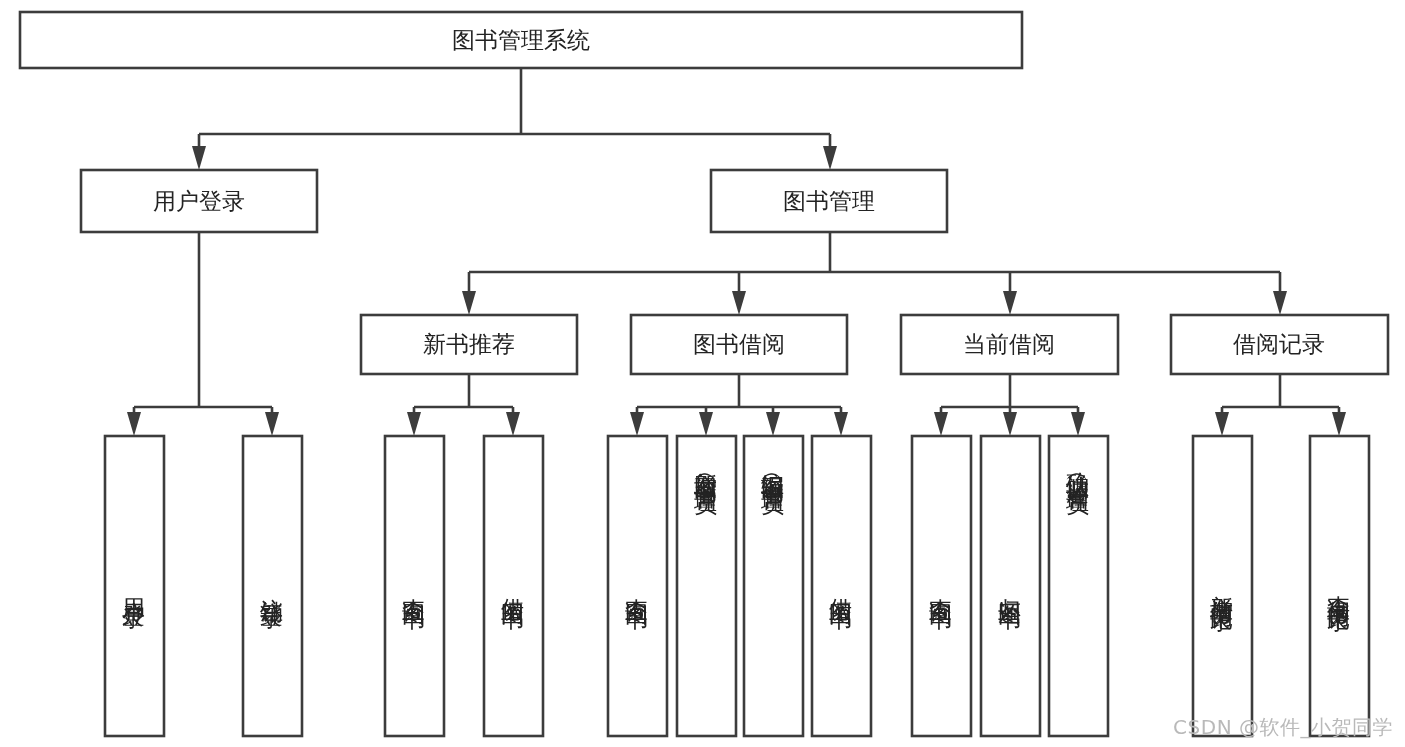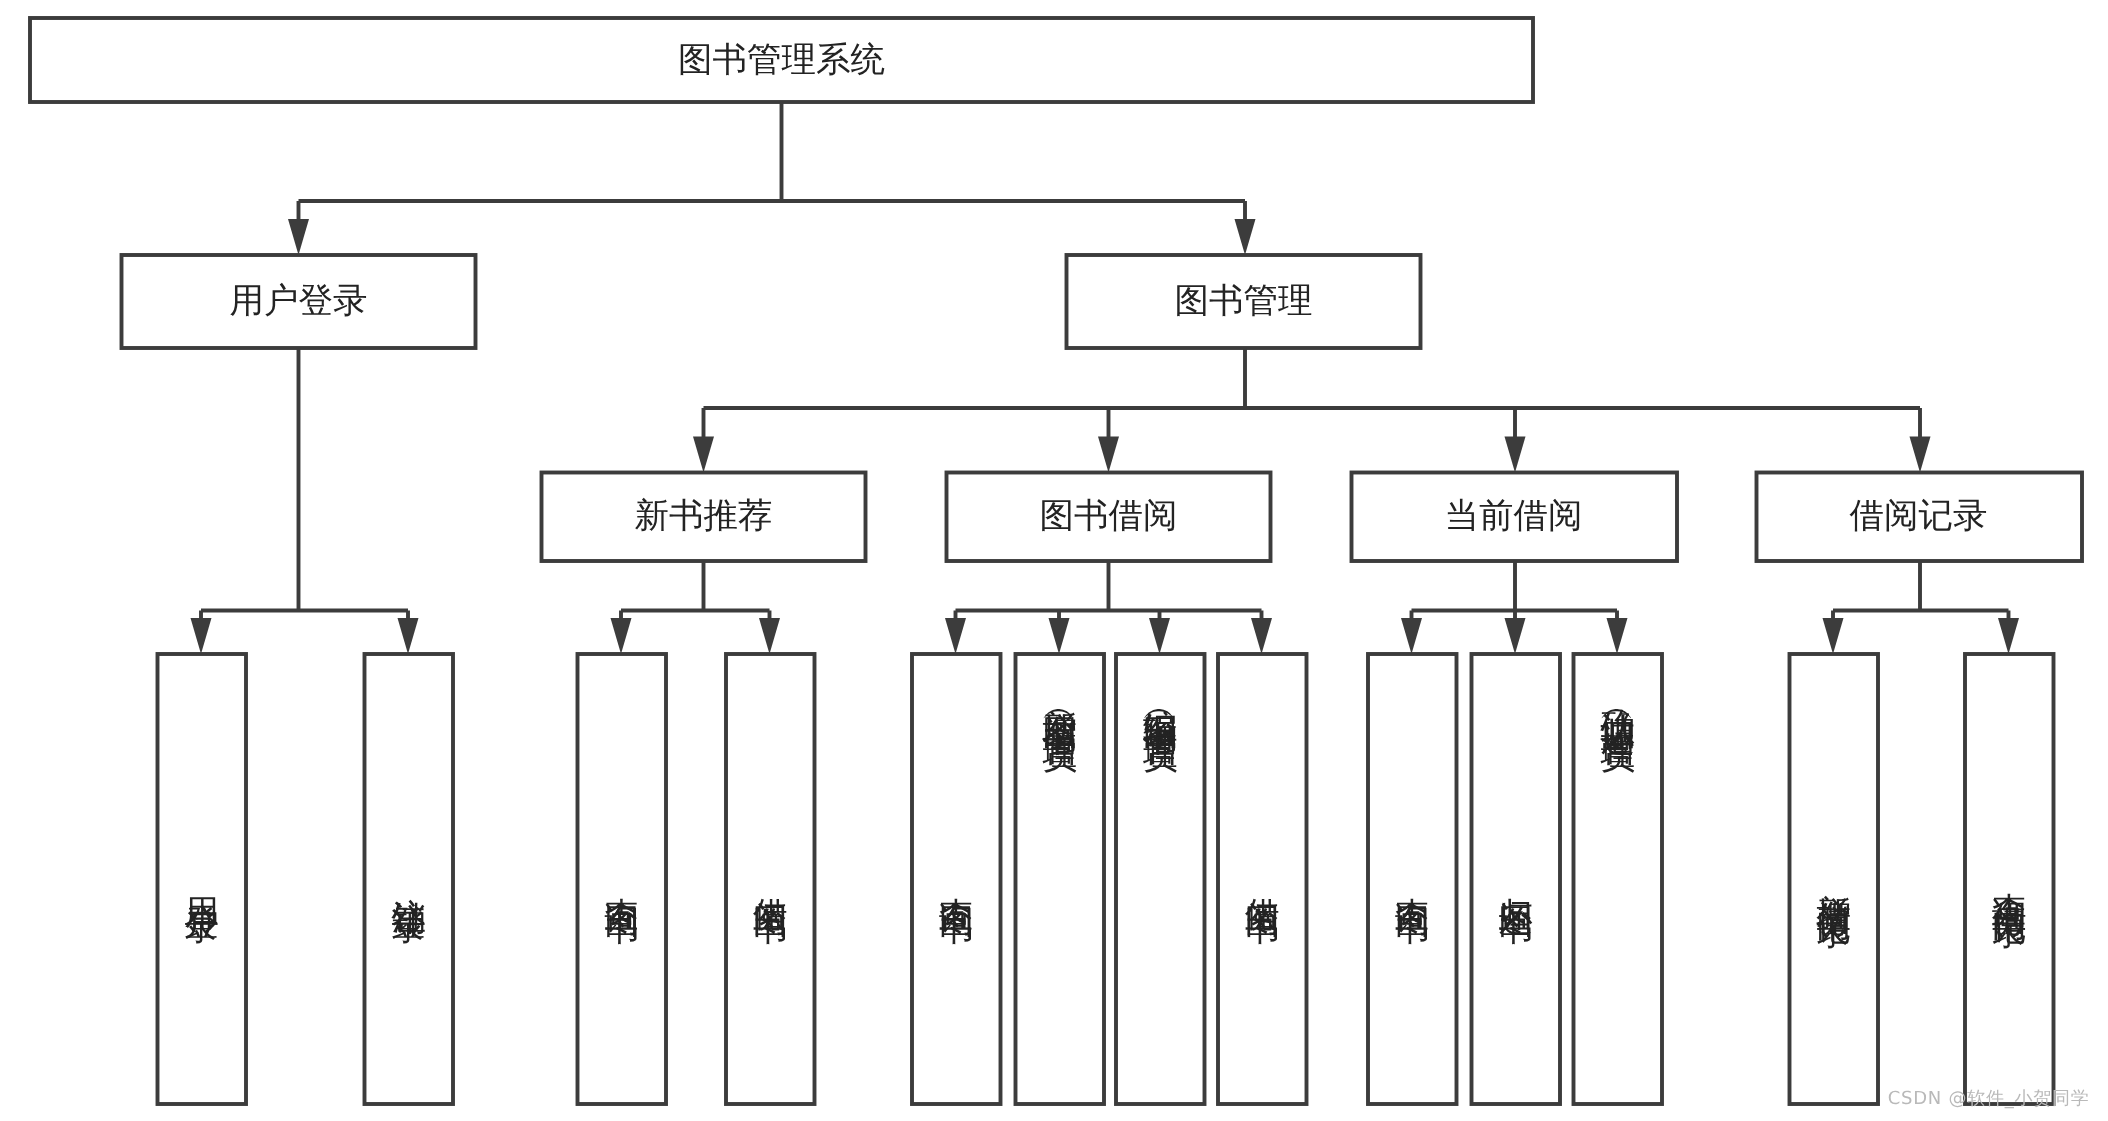--- a/index.html
+++ b/index.html
@@ -46,21 +46,21 @@
   }
   .arrow-head {
     fill: #3c3c3c;
     stroke: none;
   }
   .watermark {
     position: absolute;
     right: 12px;
     bottom: 6px;
     font-family: "DejaVu Sans", "Liberation Sans", sans-serif;
-    font-size: 12px;
+    font-size: 20px;
     color: #b9b9b9;
     white-space: nowrap;
     letter-spacing: 0.5px;
   }
 </style>
 </head>
 <body>
 
 <svg id="diagram" viewBox="0 0 1405 747">
 

